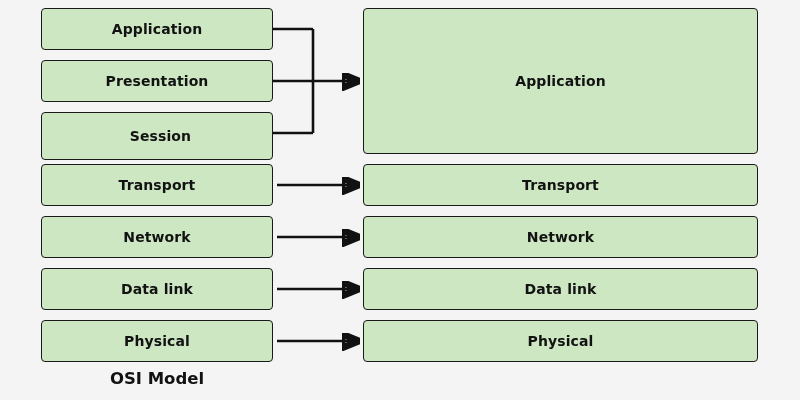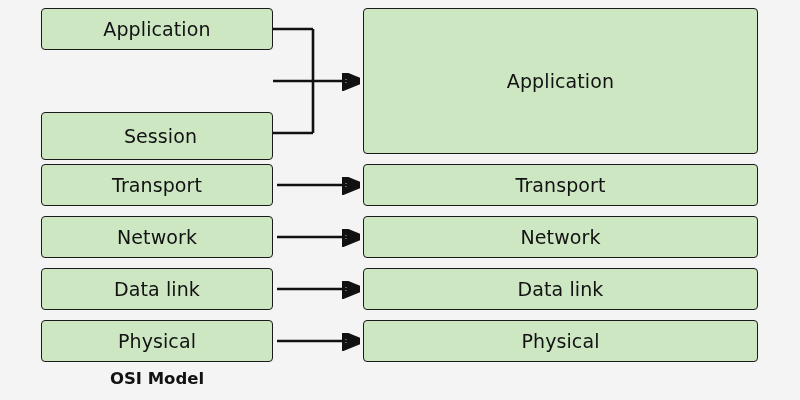--- a/index.html
+++ b/index.html
@@ -23,22 +23,22 @@
   .layer-box {
     position: absolute;
     box-sizing: border-box;
     background: #cde7c3;
     border: 1.6px solid #1a1a1a;
     border-radius: 4px;
     display: flex;
     align-items: center;
     justify-content: center;
     color: #121212;
-    font-size: 19px;
-    font-weight: 400;
+    font-size: 14px;
+    font-weight: 700;
     letter-spacing: 0.1px;
     line-height: 1;
   }
   .caption {
     position: absolute;
     text-align: center;
     color: #111111;
     font-size: 16.5px;
     font-weight: 700;
     line-height: 1;
@@ -59,20 +59,23 @@
     fill: none;
   }
 </style>
 </head>
 <body>
 
 <div id="diagram">
 
   <div class="layer-box" style="left:41px; top:8px; width:232px; height:42px;">
     <span>Application</span>
+  </div>
+  <div class="layer-box" style="left:41px; top:60px; width:232px; height:42px;">
+    <span>Presentation</span>
   </div>
   <div class="layer-box" style="left:41px; top:112px; width:232px; height:48px;padding-left:7px;">
     <span>Session</span>
   </div>
   <div class="layer-box" style="left:41px; top:164px; width:232px; height:42px;">
     <span>Transport</span>
   </div>
   <div class="layer-box" style="left:41px; top:216px; width:232px; height:42px;">
     <span>Network</span>
   </div>

